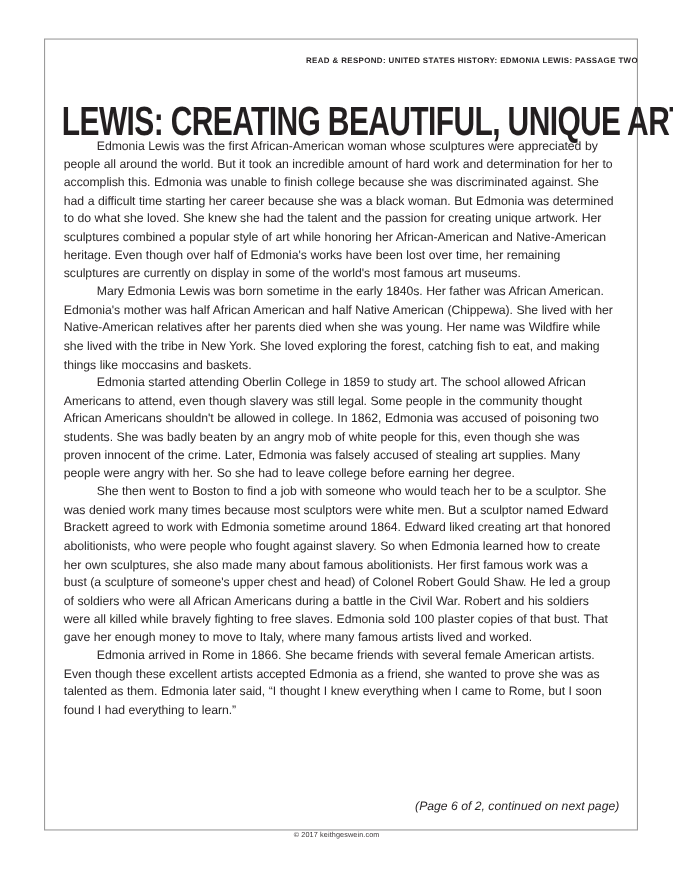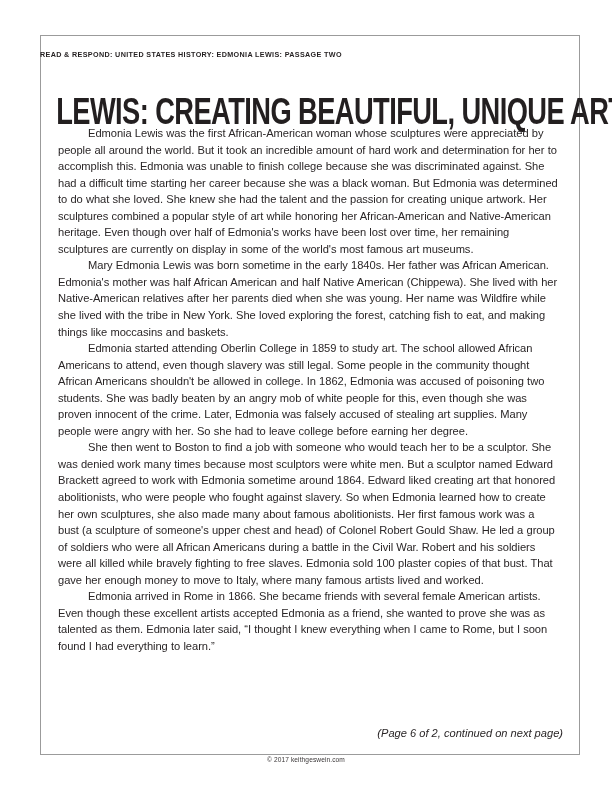--- a/index.html
+++ b/index.html
@@ -26,21 +26,21 @@
     border: 1px solid #9b9b9b;
     box-sizing: border-box;
   }
 
   
   #kicker {
     position: absolute;
     left: 40px;
     top: 50px;
     width: 540px;
-    text-align: left;
+    text-align: right;
     font-size: 7.2px;
     letter-spacing: 0.35px;
     font-weight: 700;
     color: #231f20;
     font-family: "Liberation Sans", sans-serif;
     white-space: nowrap;
   }
 
   
   #doc-title {

